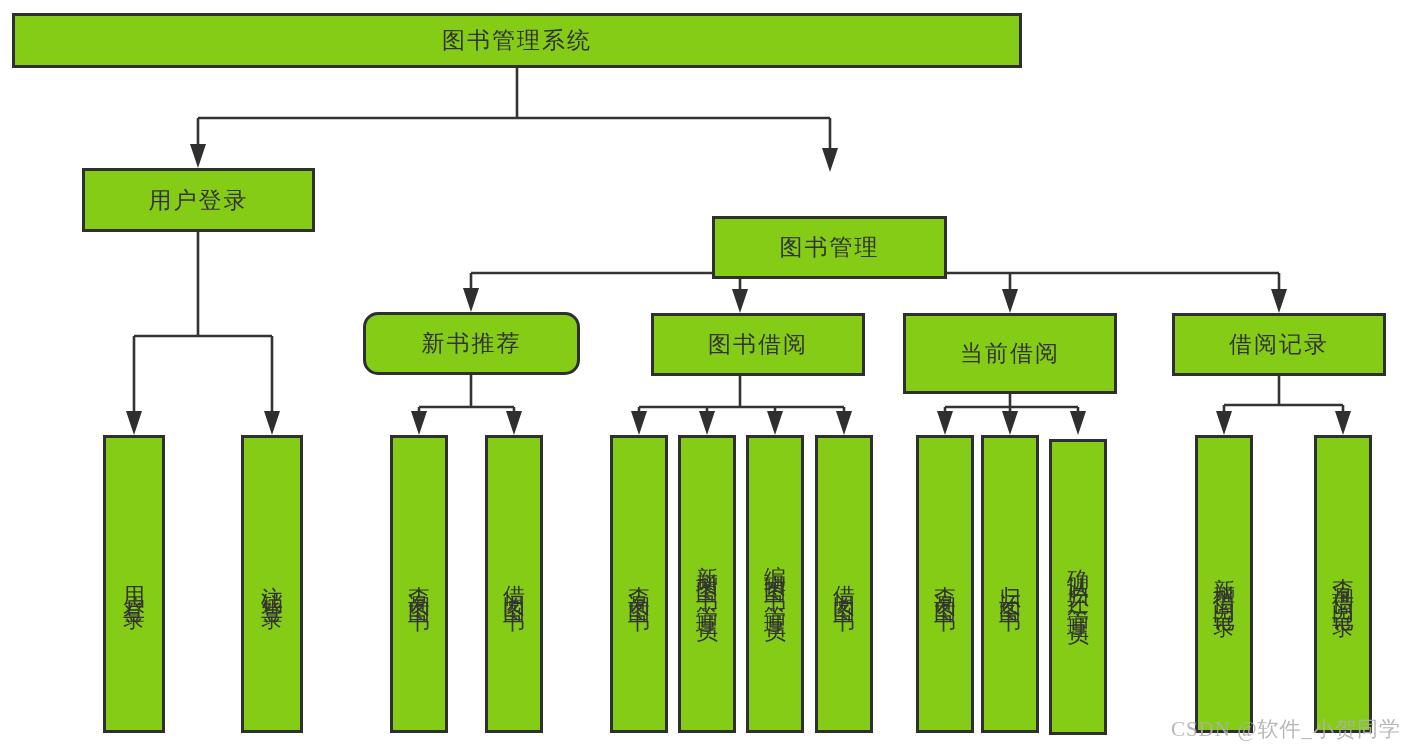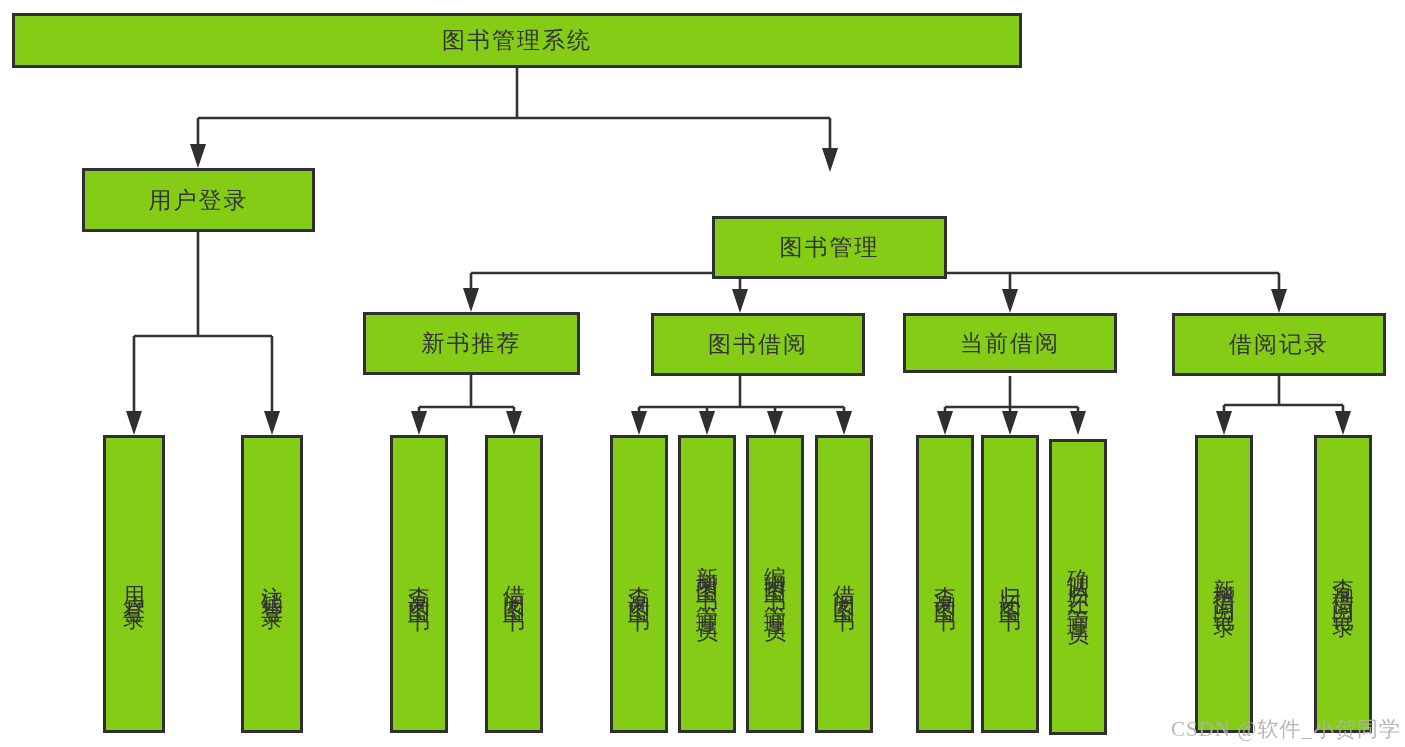--- a/index.html
+++ b/index.html
@@ -73,27 +73,27 @@
     <span>图书管理系统</span>
   </div>
 
   <div class="hbox" style="left:82px;top:168px;width:233px;height:64px;">
     <span>用户登录</span>
   </div>
   <div class="hbox" style="left:712px;top:172px;width:235px;height:63px;margin-top:44px;">
     <span>图书管理</span>
   </div>
 
-  <div class="hbox" style="left:363px;top:312px;width:217px;height:63px;">
+  <div class="hbox" style="left:363px;top:312px;width:217px;height:63px;border-radius:15px;">
     <span>新书推荐</span>
   </div>
   <div class="hbox" style="left:633px;top:313px;width:214px;height:63px;margin-left:18px;">
     <span>图书借阅</span>
   </div>
-  <div class="hbox" style="left:903px;top:313px;width:214px;height:60px;">
+  <div class="hbox" style="left:903px;top:313px;width:214px;height:81px;">
     <span>当前借阅</span>
   </div>
   <div class="hbox" style="left:1172px;top:313px;width:214px;height:63px;">
     <span>借阅记录</span>
   </div>
 
   <div class="vbox" style="left:103px;top:435px;width:62px;height:298px;">
     <span>用户登录</span>
   </div>
   <div class="vbox" style="left:241px;top:435px;width:62px;height:298px;">

